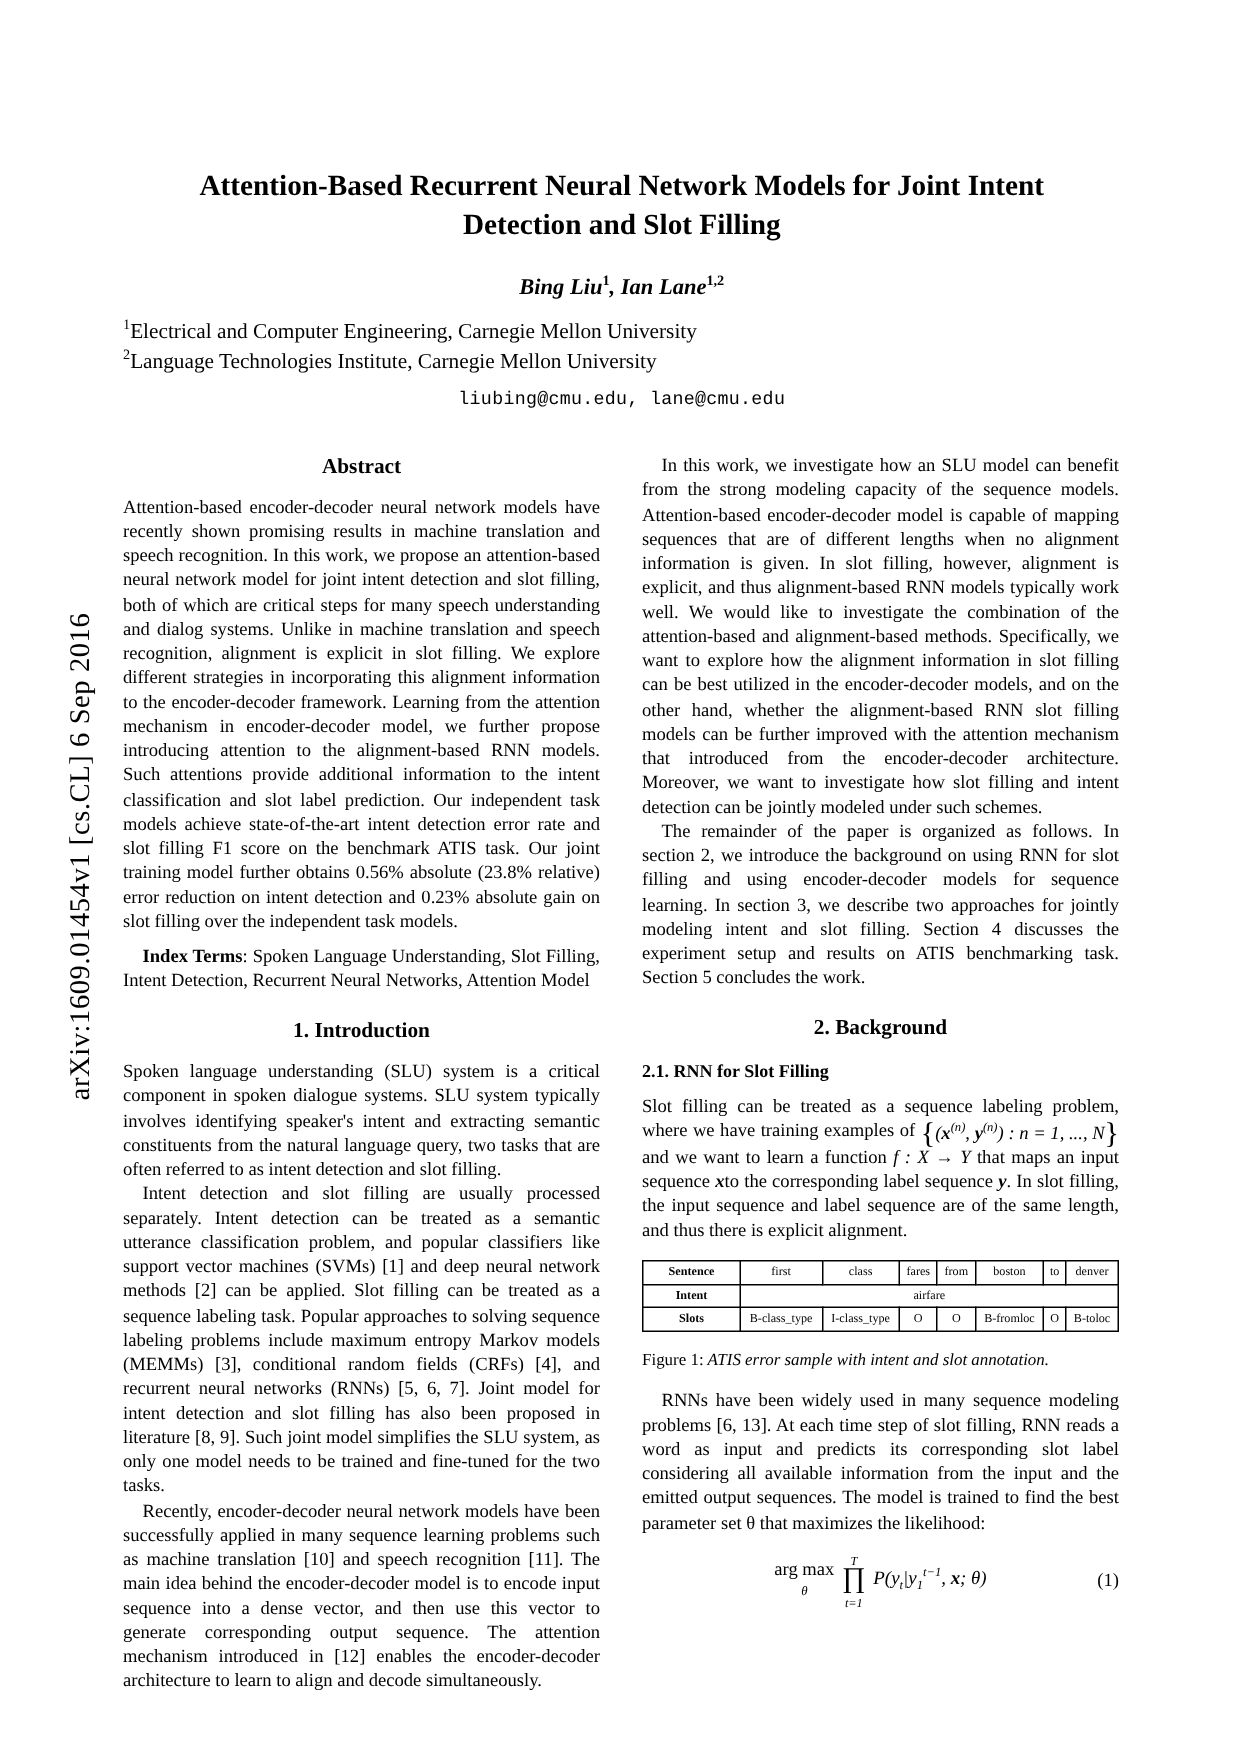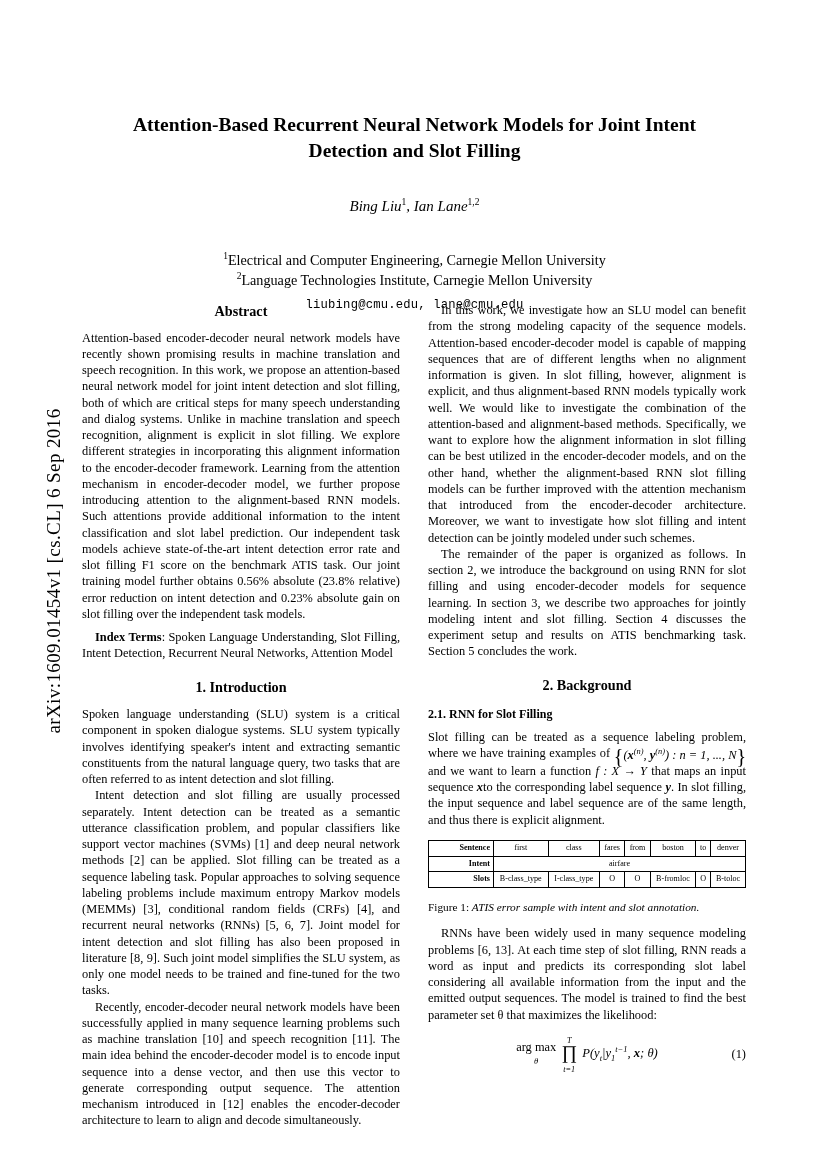--- a/index.html
+++ b/index.html
@@ -39,28 +39,29 @@
     font-size: 19.5px;
     font-weight: bold;
     text-align: center;
     line-height: 1.35;
     margin: 0 28px 0 28px;
   }
   .authors {
     text-align: center;
     font-style: italic;
     font-size: 15px;
-    margin-top: 32px;
+    margin-top: 18px;
+    font-weight: bold;
   }
   .authors sup { font-style: normal; font-size: 9.5px; }
   .affils {
-    text-align: center;
+    text-align: left;
     font-size: 14.2px;
     line-height: 1.45;
-    margin-top: 35px;
+    margin-top: 10px;
   }
   .affils sup { font-size: 9.5px; }
   .emails {
     text-align: center;
     font-family: "Liberation Mono", monospace;
     font-size: 12.2px;
     margin-top: 7px;
     letter-spacing: 0.2px;
   }
   .cols {
@@ -112,21 +113,21 @@
     margin-top: 12px;
     font-family: "Liberation Serif", serif;
   }
   table.atis td {
     border: 0.8px solid #000;
     padding: 2px 3px;
     text-align: center;
     white-space: nowrap;
   }
   table.atis td.rowlab {
-    text-align: right;
+    text-align: center;
     font-weight: bold;
     width: 58px;
     margin-left: 47px;
   }
   table.atis td.wide {
     text-align: center;
   }
   .figcap {
     font-size: 11.3px;
     font-style: italic;

